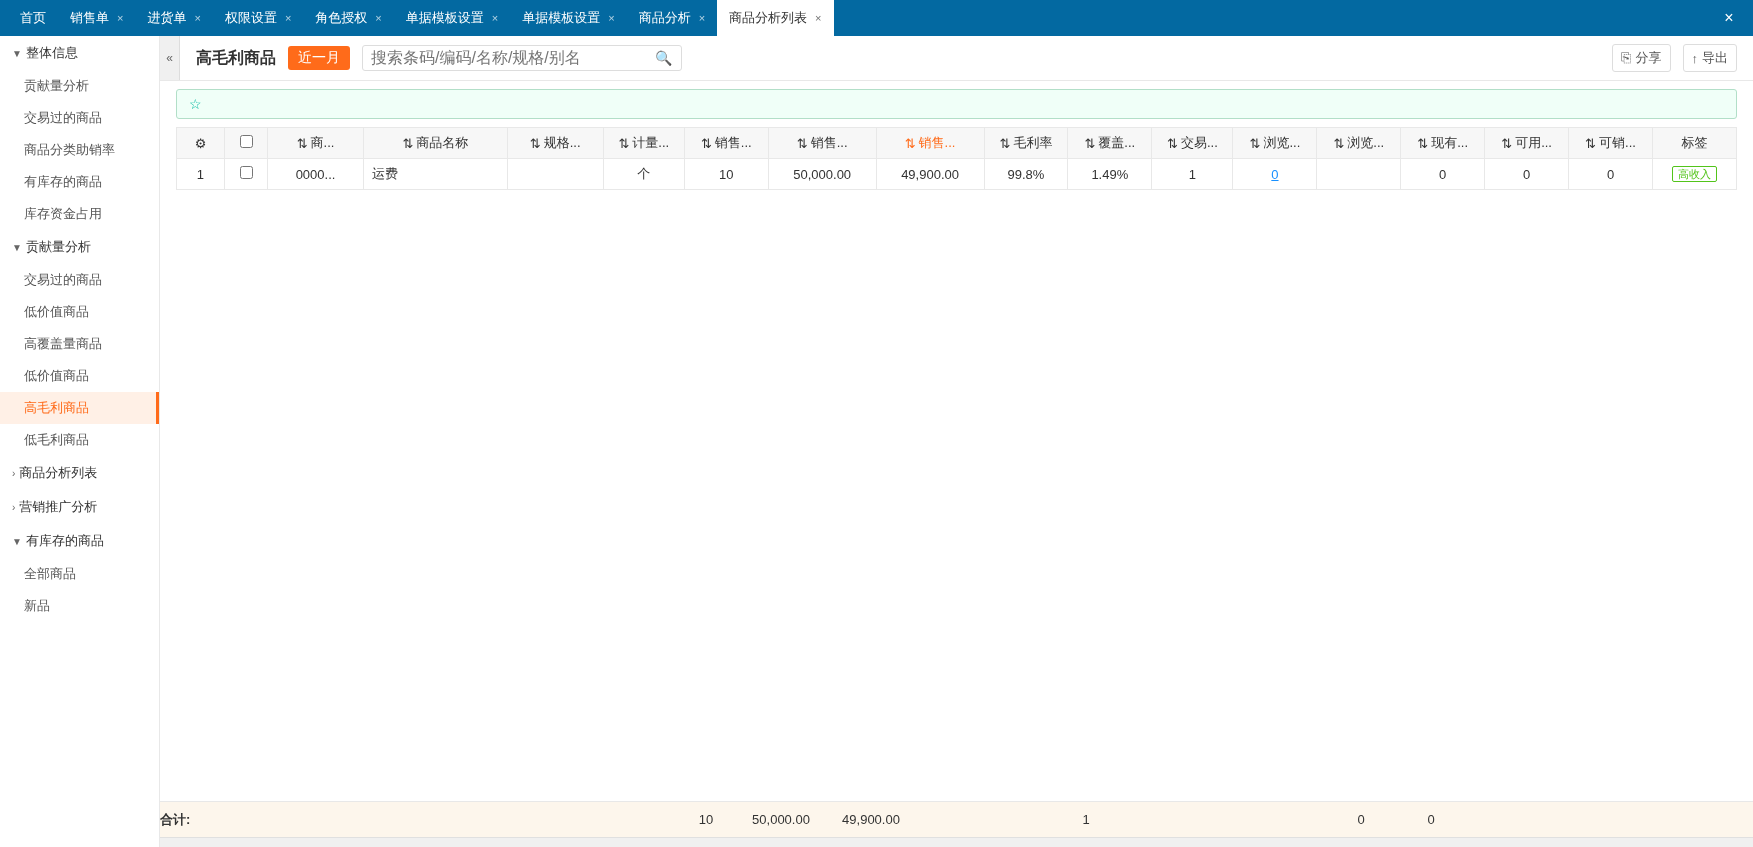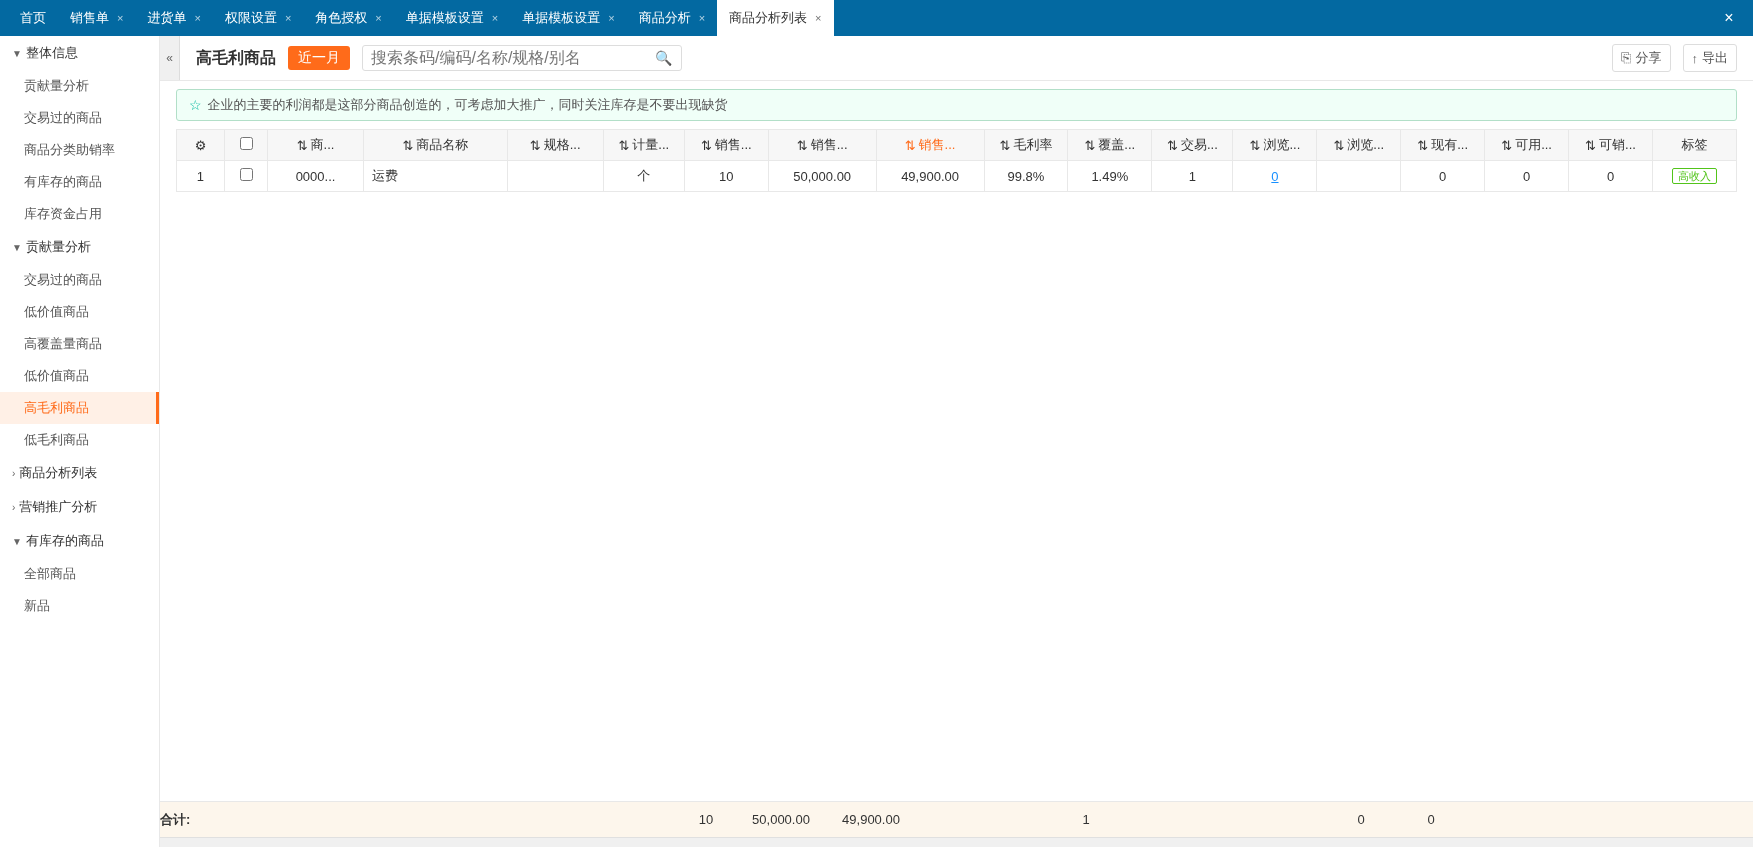--- a/index.html
+++ b/index.html
@@ -397,21 +397,20 @@
           <button class="action-btn">
             <span>↑</span>
             <span>导出</span>
           </button>
         </div>
       </div>
     </div>
 
     <div class="hint-bar">
       <span class="hint-icon">☆</span>
-      <span>企业的主要的利润都是这部分商品创造的，可考虑加大推广，同时关注库存是不要出现缺货</span>
     </div>
 
     <div class="table-container">
       <table>
         <thead>
           <tr>
             <th class="col-num sortable">
               <div class="col-header">
                 <span>⚙</span>
               </div>

